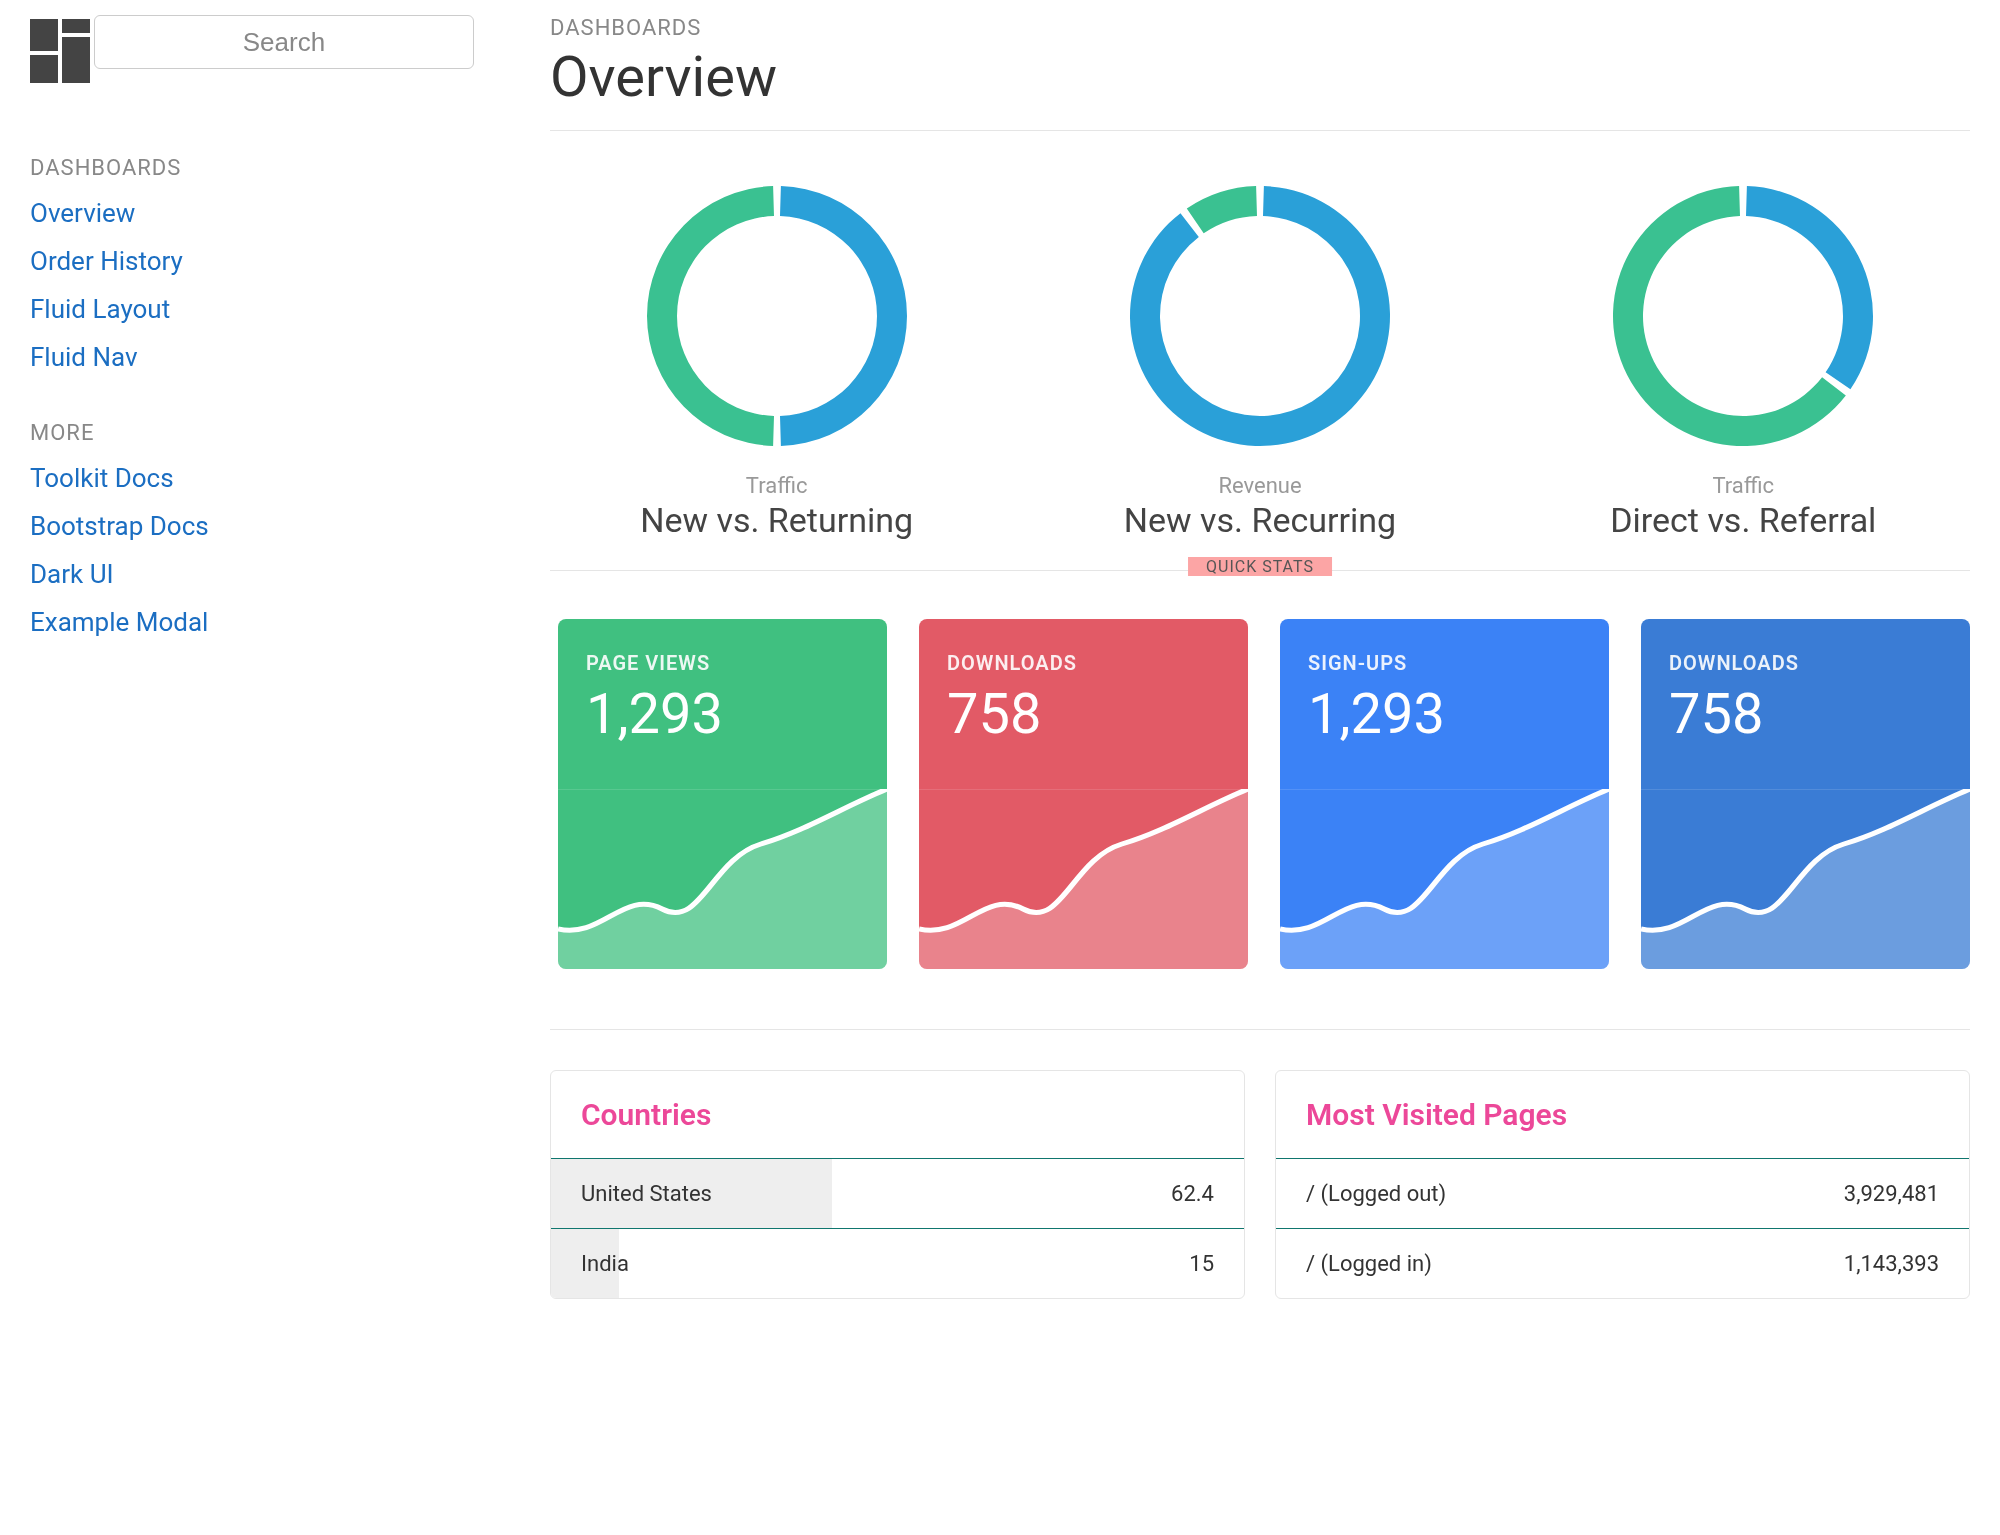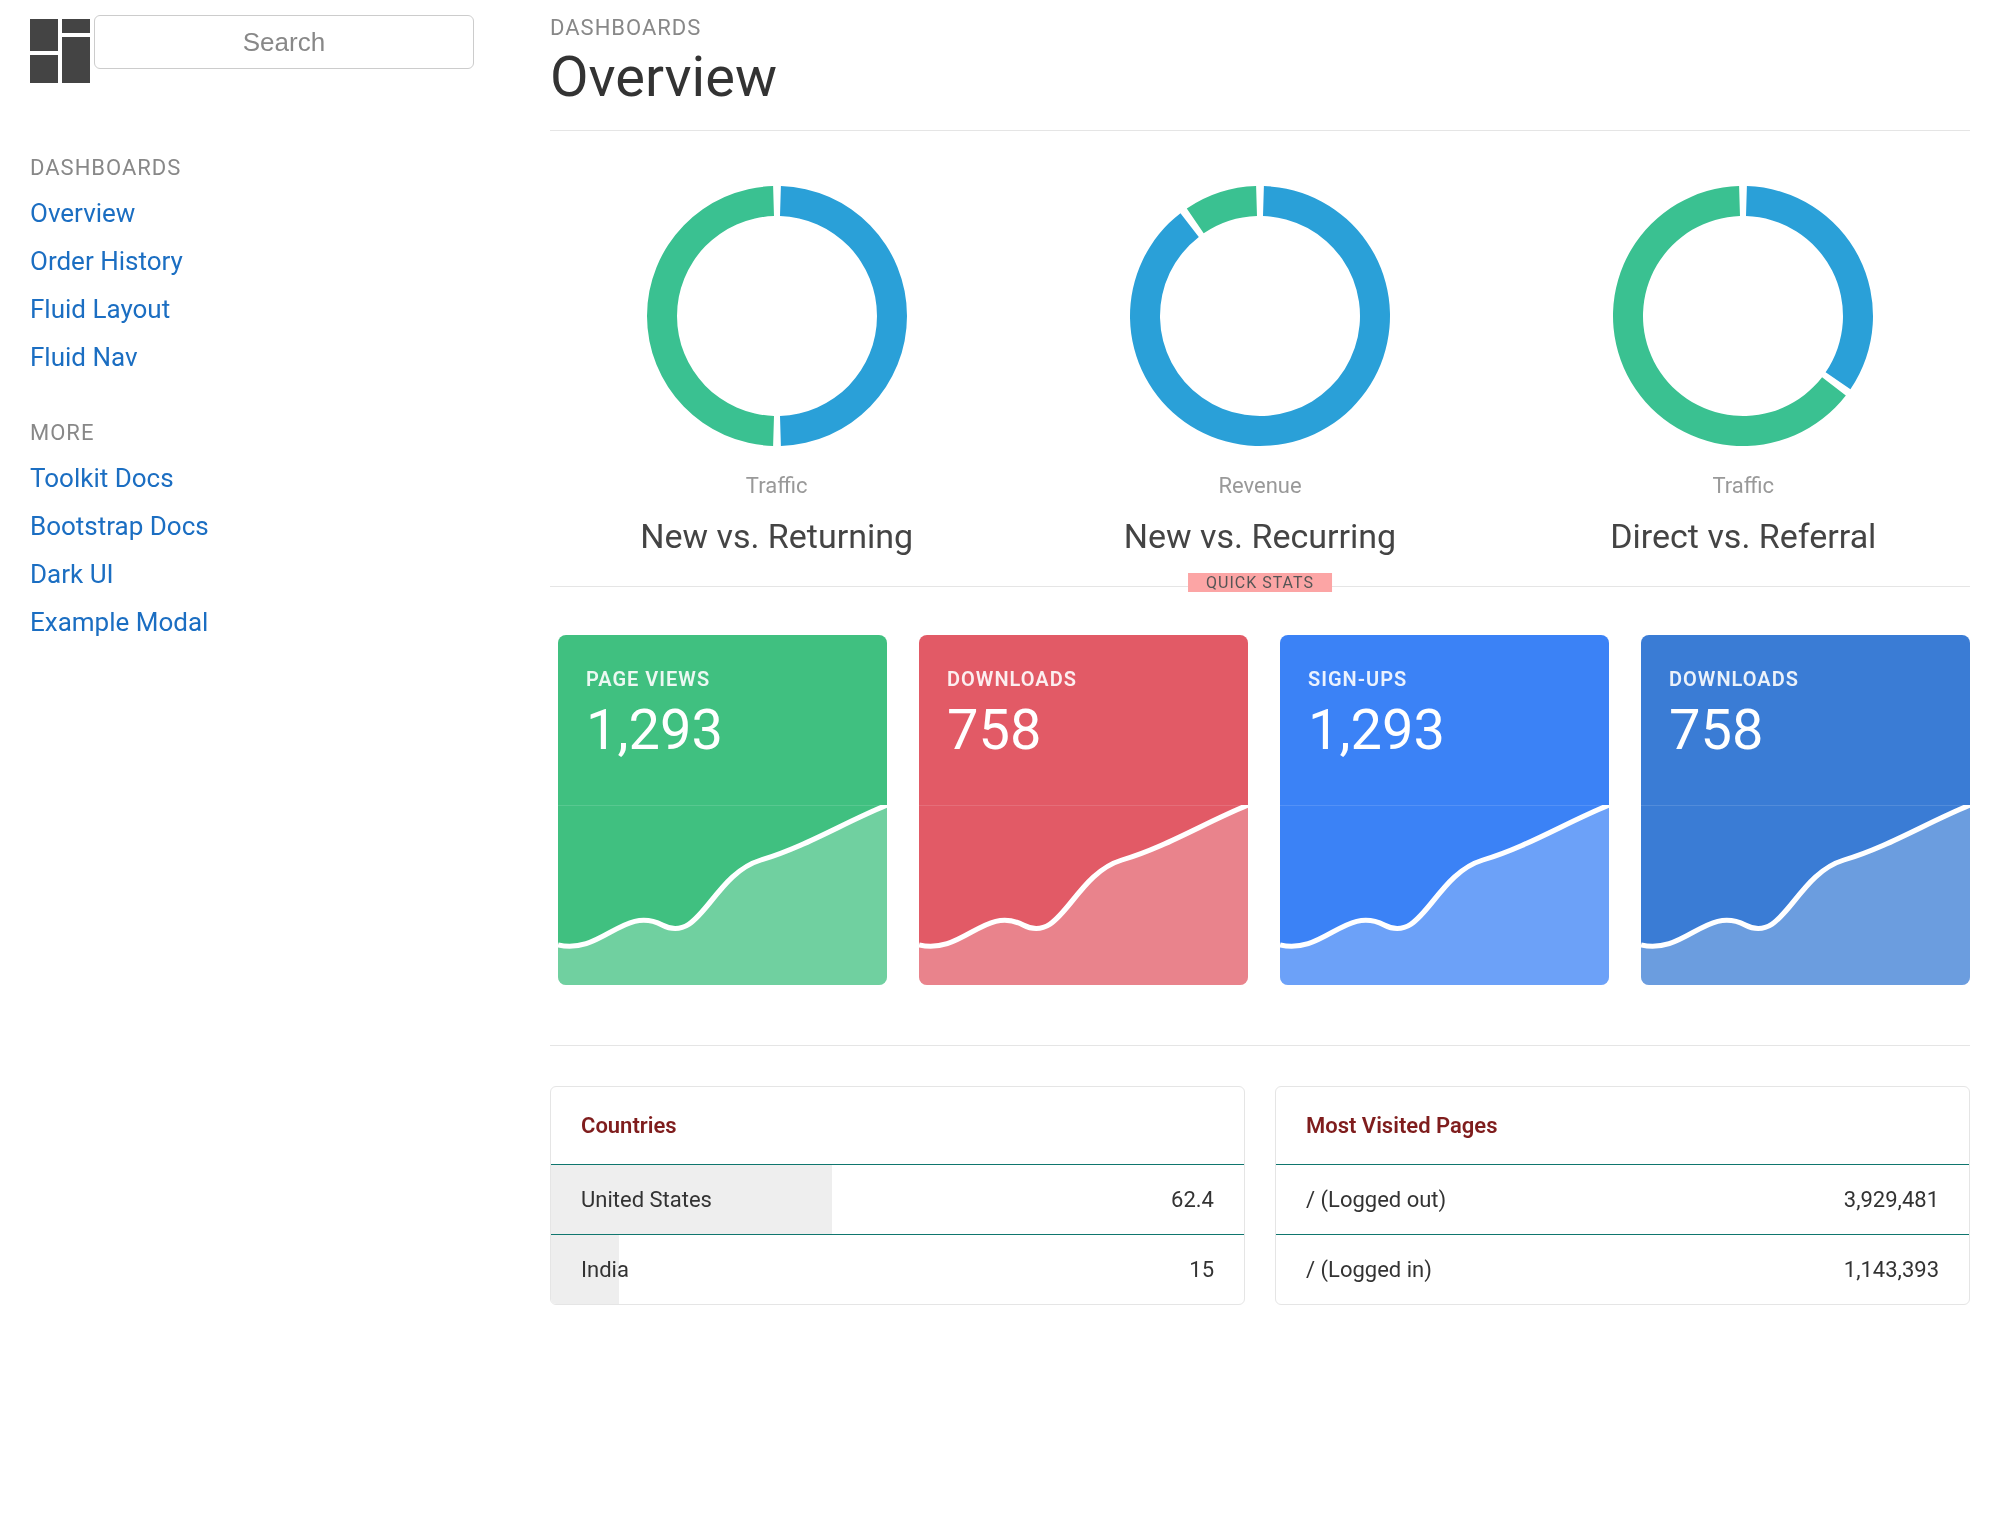--- a/index.html
+++ b/index.html
@@ -46,21 +46,21 @@
   letter-spacing: 1px; color: #888; margin-bottom: 4px;
 }
 .page-title {
   font-size: 56px; font-weight: 400; color: #333;
   padding-bottom: 20px; border-bottom: 1px solid #e5e5e5;
   margin-bottom: 40px;
 }
 .donut-row { display: flex; gap: 30px; margin-bottom: 30px; }
 .donut-card { flex: 1; text-align: center; }
 .donut-wrap { display:flex; justify-content:center; margin-bottom: 12px; }
-.donut-kicker { font-size: 22px; color: #999; margin-bottom: 18px; }
+.donut-kicker { font-size: 22px; color: #999; margin-bottom: 2px; }
 .donut-title { font-size: 34px; color: #444; font-weight: 400; }
 .divider-label {
   position: relative; border-top: 1px solid #e5e5e5;
   height: 1px; margin: 30px 0 48px;
 }
 .divider-label span {
   position: absolute; top: -14px; left: 50%;
   transform: translateX(-50%);
   background: #fca5a5; padding: 0 18px;
   font-size: 16px; letter-spacing: 1px; color: #555;
@@ -83,21 +83,21 @@
 .stat-purple { background: #3b82f6; }
 .stat-blue   { background: #3a7cd5; }
 .stat-card svg.sep { position:absolute; left:0; right:0; top:170px; }
 .stat-card svg.spark { position:absolute; left:0; bottom:0; }
 .table-row { display: flex; gap: 30px; }
 .table-card {
   flex: 1; border: 1px solid #e5e5e5; border-radius: 6px;
   overflow: hidden;
 }
 .table-title {
-  font-size: 22px; font-weight: 600; color: #7f1d1d;
+  font-size: 30px; font-weight: 600; color: #ec4899;
   padding: 26px 30px;
 }
 table { width: 100%; border-collapse: collapse; }
 td { padding: 22px 30px; font-size: 22px; border-top: 1px solid #0f766e; }
 td.bar-cell { position: relative; }
 td.bar-cell .bar {
   position:absolute; left:0; top:0; bottom:0;
   background: #eee; z-index:0;
 }
 td.bar-cell .lbl { position:relative; z-index:1; }

